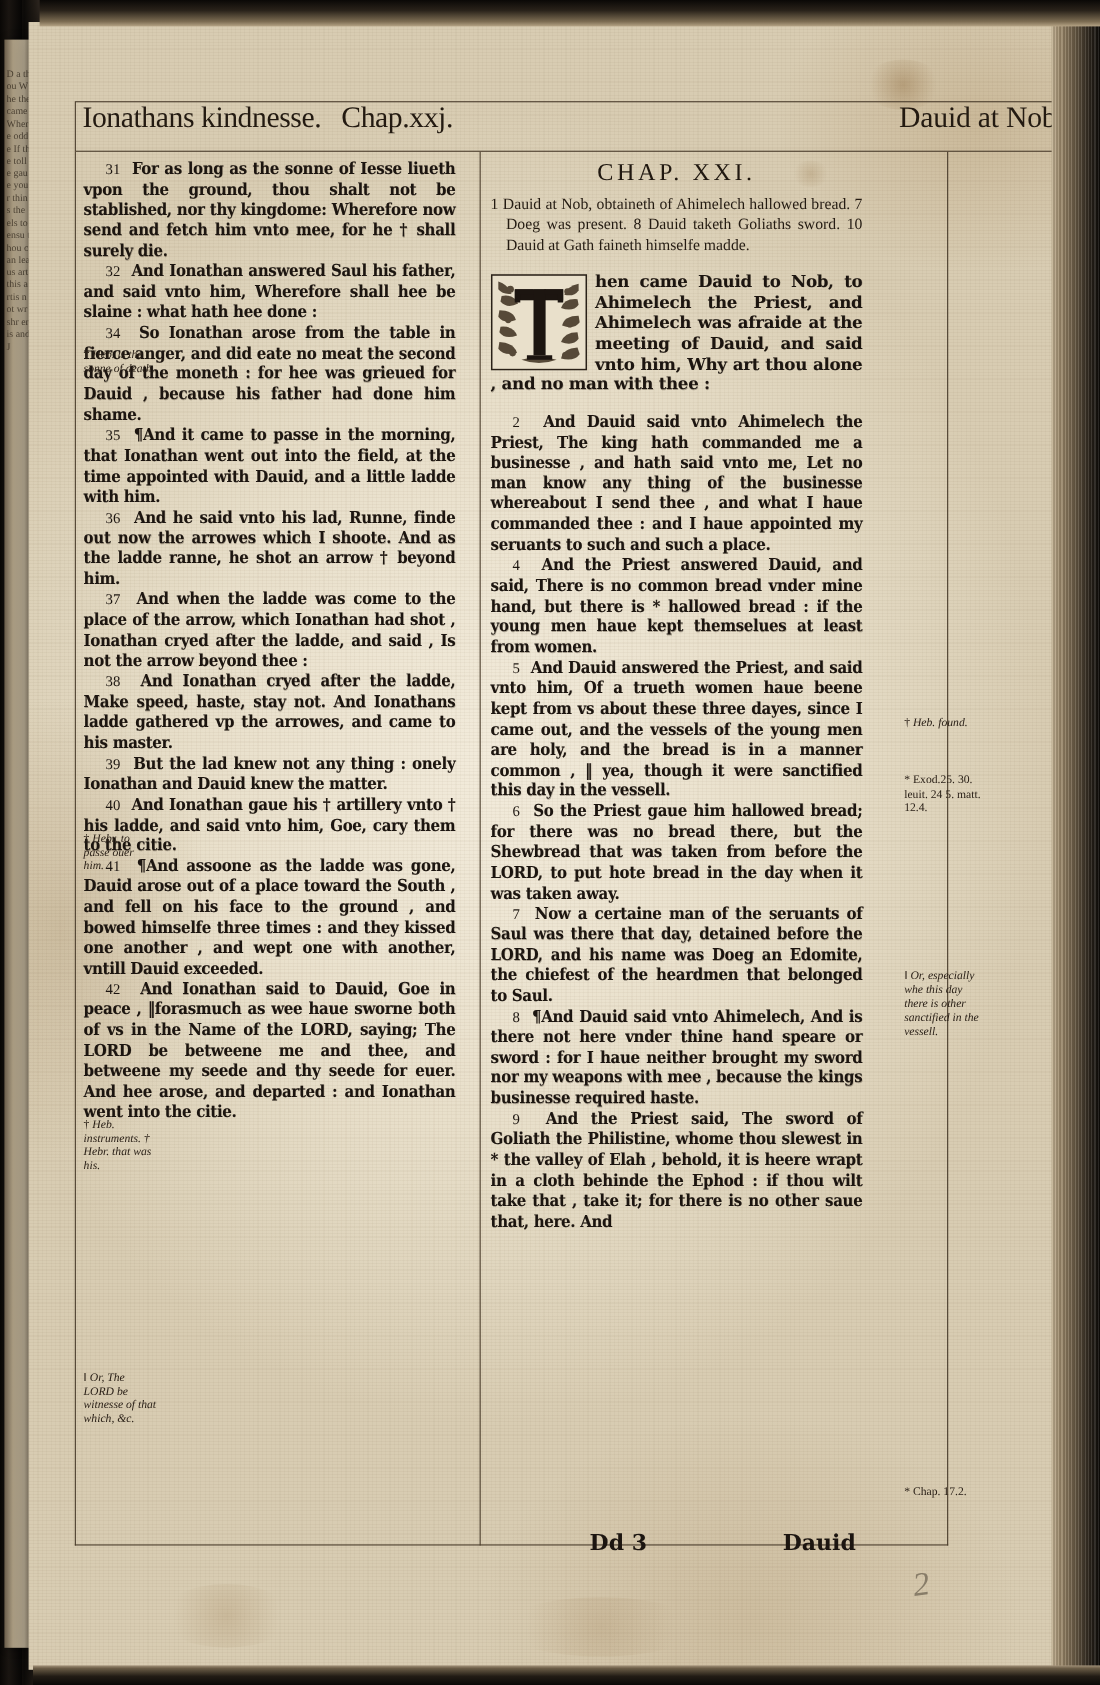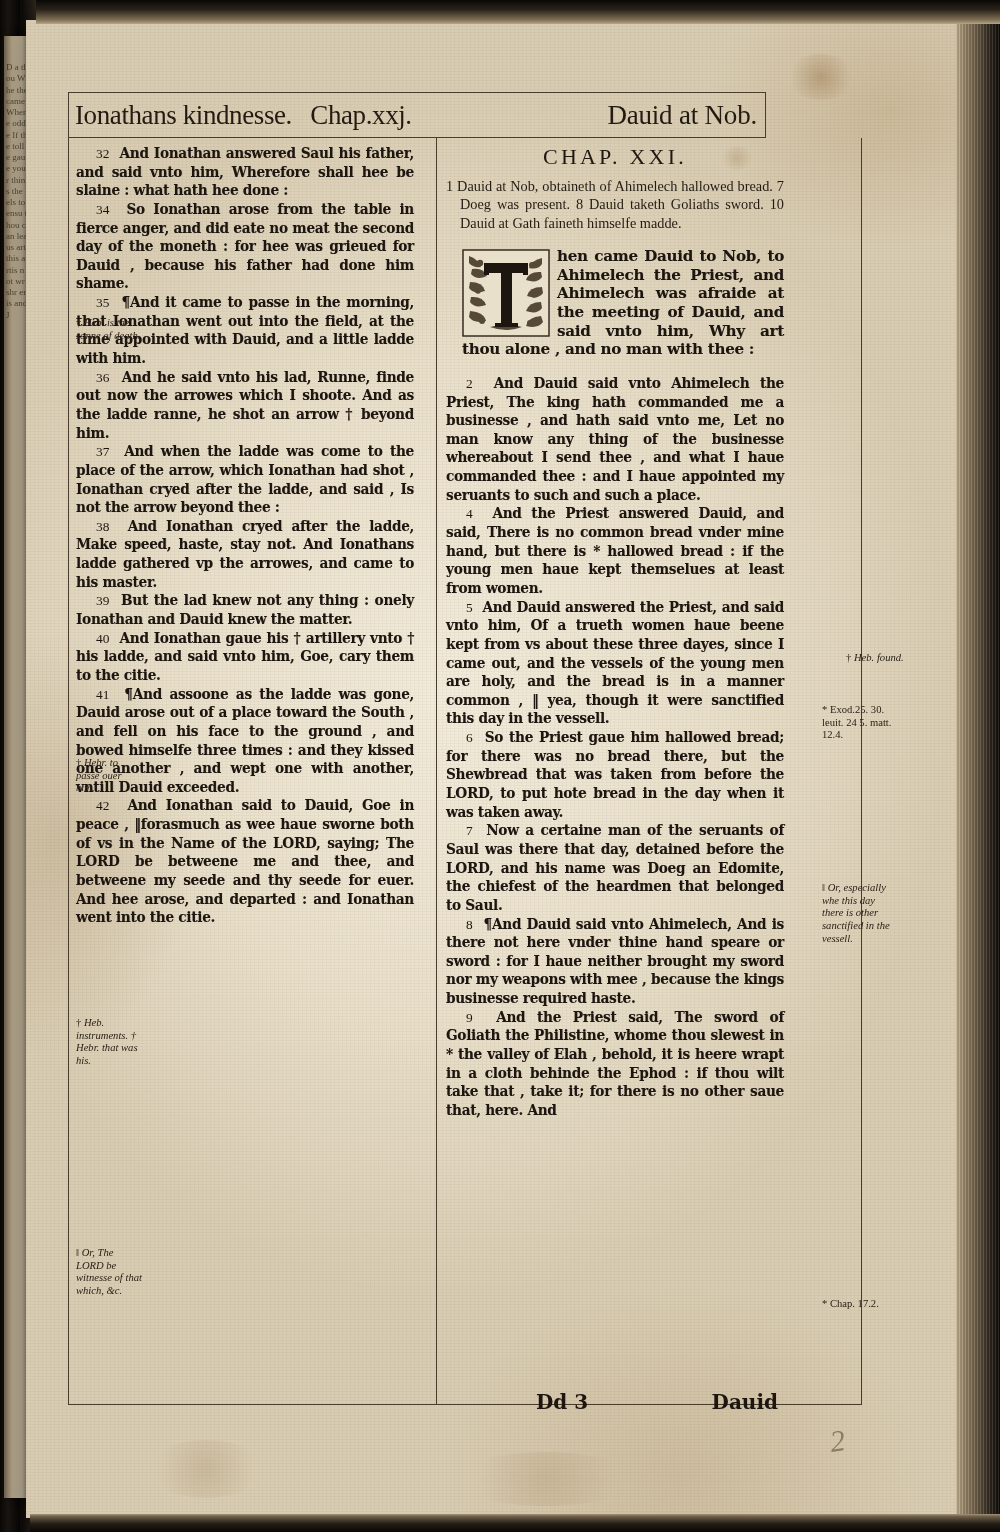--- a/index.html
+++ b/index.html
@@ -112,25 +112,25 @@
   .typearea {
     position: absolute;
     left: 14px; top: 72px;
     width: 830px; height: 1330px;
   }
 
   
   .runhead {
     position: absolute;
     left: 28px; top: 0;
-    width: 698px; height: 46px;
+    width: 908px; height: 46px;
     border: 1.4px solid #4a3c2c;
     border-bottom-width: 1.6px;
     display: flex;
-    align-items: center;
+    align-items: flex-start;
     justify-content: space-between;
     padding: 0 8px 0 6px;
     box-sizing: border-box;
   }
   .runhead-left, .runhead-right {
     font-family: "Liberation Serif", serif;
     font-size: 27px;
     line-height: 1;
     color: #231a11;
     white-space: nowrap;
@@ -203,21 +203,21 @@
     line-height: 1.28;
     color: #241b12;
     text-align: justify;
     text-align-last: left;
     margin: 0 0 12px 0;
     padding-left: 14px;
     text-indent: -14px;
   }
 
   
-  .dropwrap { position: relative; margin-left: 16px; }
+  .dropwrap { position: relative; }
   .dropcap {
     float: left;
     width: 88px; height: 88px;
     margin: 2px 7px 0 0;
     position: relative;
   }
   .dropcap svg { display: block; }
   .dropbody {
     font-family: "DejaVu Serif", serif;
     font-size: 15.1px;
@@ -296,20 +296,21 @@
         </div>
         <div class="runhead-right">Dauid at Nob.</div>
       </div>
 
       <div class="colbox"></div>
       <div class="divider"></div>
 
       <div class="col col-left">
 
 
+        <p class="bl indent"><span class="vnum">31</span>&nbsp; <span>For as long as the sonne of Iesse liueth vpon the ground, thou shalt not be stablished, nor thy kingdome: Wherefore now send and fetch him vnto mee, for he † shall surely die.</span></p>
 
         <p class="bl indent"><span class="vnum">32</span>&nbsp; <span>And Ionathan answered Saul his father, and said vnto him, Wherefore shall hee be slaine : what hath hee done :</span></p>
 
 
         <p class="bl indent"><span class="vnum">34</span>&nbsp; <span>So Ionathan arose from the table in fierce anger, and did eate no meat the second day of the moneth : for hee was grieued for Dauid , because his father had done him shame.</span></p>
 
         <p class="bl indent"><span class="vnum">35</span>&nbsp; <span class="pilcrow">¶</span><span>And it came to passe in the morning, that Ionathan went out into the field, at the time appointed with Dauid, and a little ladde with him.</span></p>
 
         <p class="bl indent"><span class="vnum">36</span>&nbsp; <span>And he said vnto his lad, Runne, finde out now the arrowes which I shoote. And as the ladde ranne, he shot an arrow † beyond him.</span></p>
 
@@ -395,33 +396,33 @@
       </div>
       <div class="mnote ml" style="top:925px;">
         <span>†</span>
         <i>Heb. instruments. † Hebr. that was his.</i>
       </div>
       <div class="mnote ml" style="top:1155px;">
         <span>‖</span>
         <i>Or, The LORD be witnesse of that which, &amp;c.</i>
       </div>
 
-      <div class="mnote mr" style="top:560px;margin-left:24px;">
+      <div class="mnote mr" style="top:560px;">
         <span>†</span>
         <i>Heb. found.</i>
       </div>
       <div class="mnote mr" style="top:612px;">
         <span>*</span>
         <span>Exod.25. 30. leuit. 24 5. matt. 12.4.</span>
       </div>
       <div class="mnote mr" style="top:790px;">
         <span>‖</span>
         <i>Or, especially whe this day there is other sanctified in the vessell.</i>
       </div>
-      <div class="mnote mr" style="top:1206px;">
+      <div class="mnote mr" style="top:1259px;">
         <span>*</span>
         <span>Chap. 17.2.</span>
       </div>
 
       <div class="footline">
         <span class="sig">Dd 3</span>
         <span>Dauid</span>
       </div>
 
       <div class="pencil">2</div>

